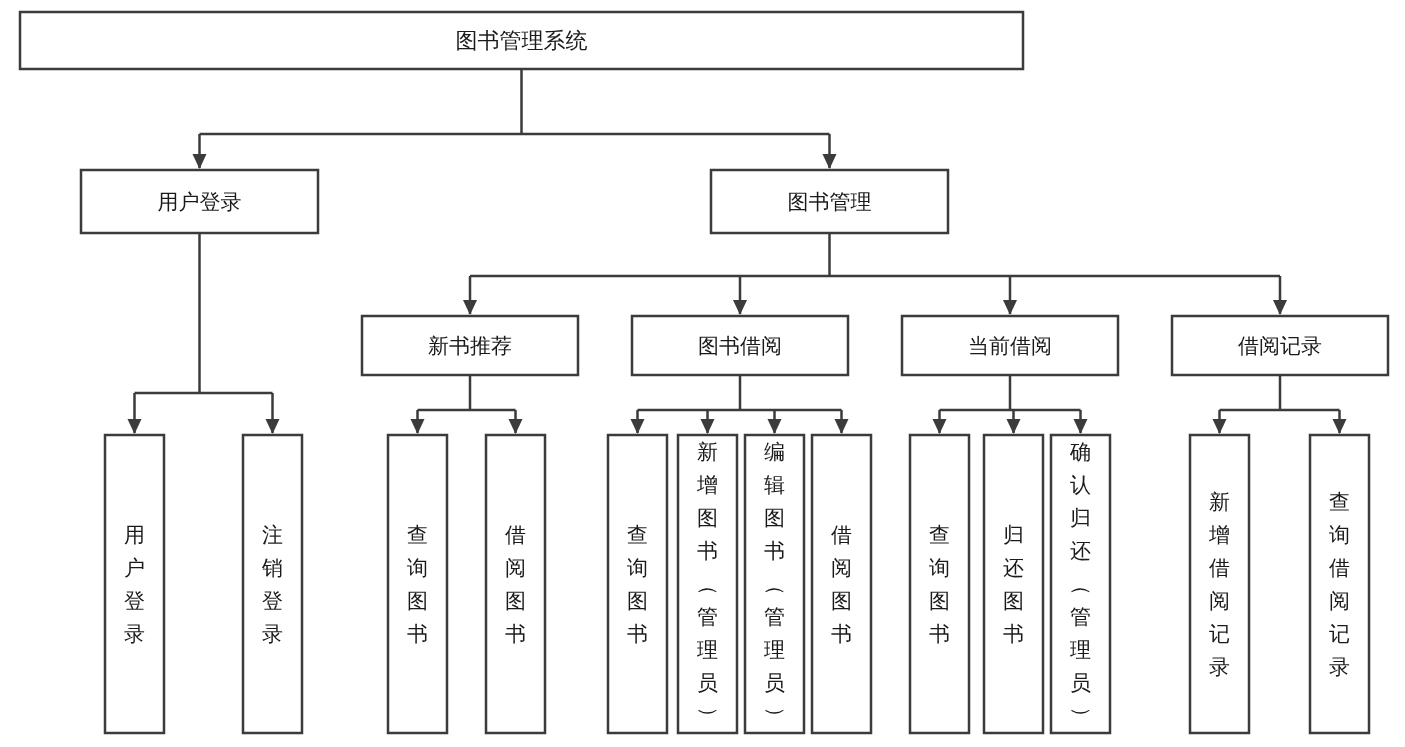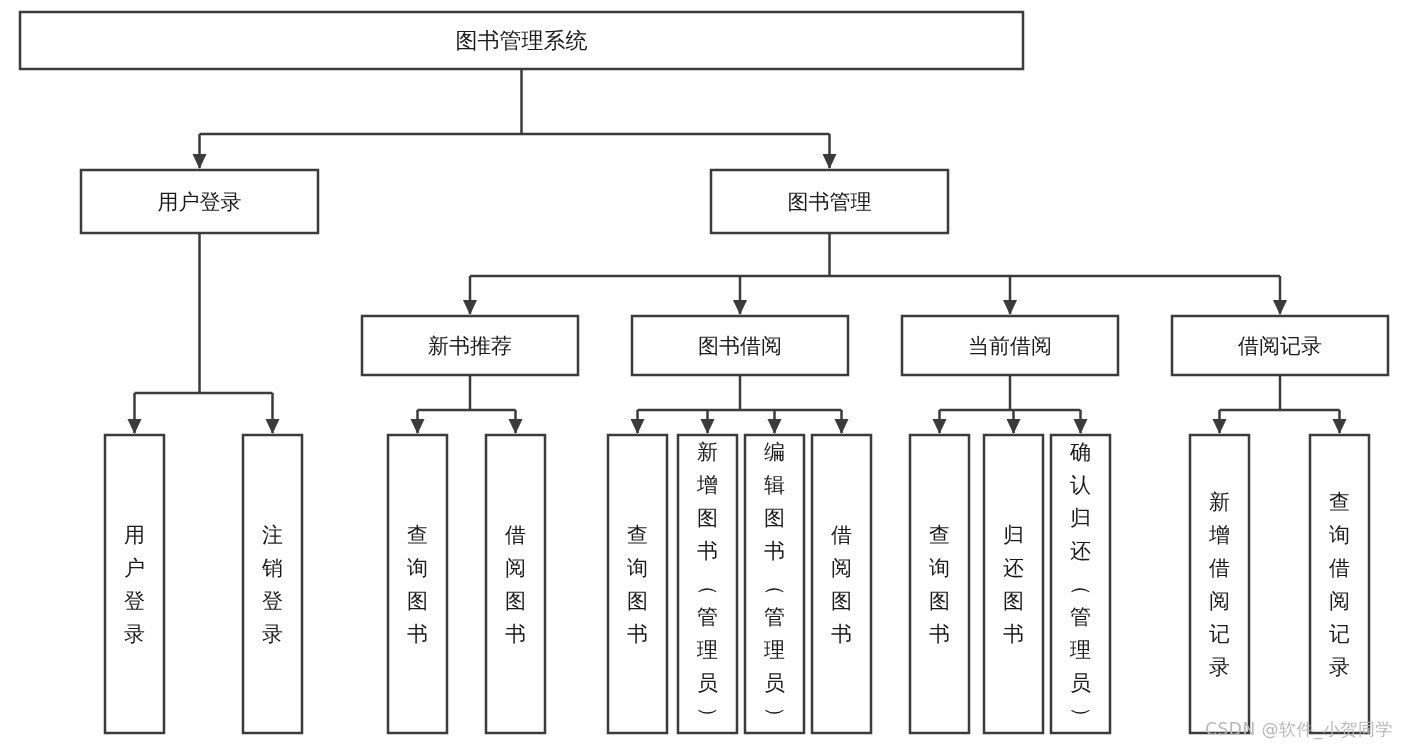--- a/index.html
+++ b/index.html
@@ -289,14 +289,13 @@
             <text x="1339.5" y="502.5" class="leaf-label-char">查</text>
             <text x="1339.5" y="535.5" class="leaf-label-char">询</text>
             <text x="1339.5" y="568.5" class="leaf-label-char">借</text>
             <text x="1339.5" y="601.5" class="leaf-label-char">阅</text>
             <text x="1339.5" y="634.5" class="leaf-label-char">记</text>
             <text x="1339.5" y="667.5" class="leaf-label-char">录</text>
           </g>
         </g>
       </g>
   </svg>
-  <div class="watermark">CSDN @软件_小贺同学</div>
 </div>
 
 </body></html>

